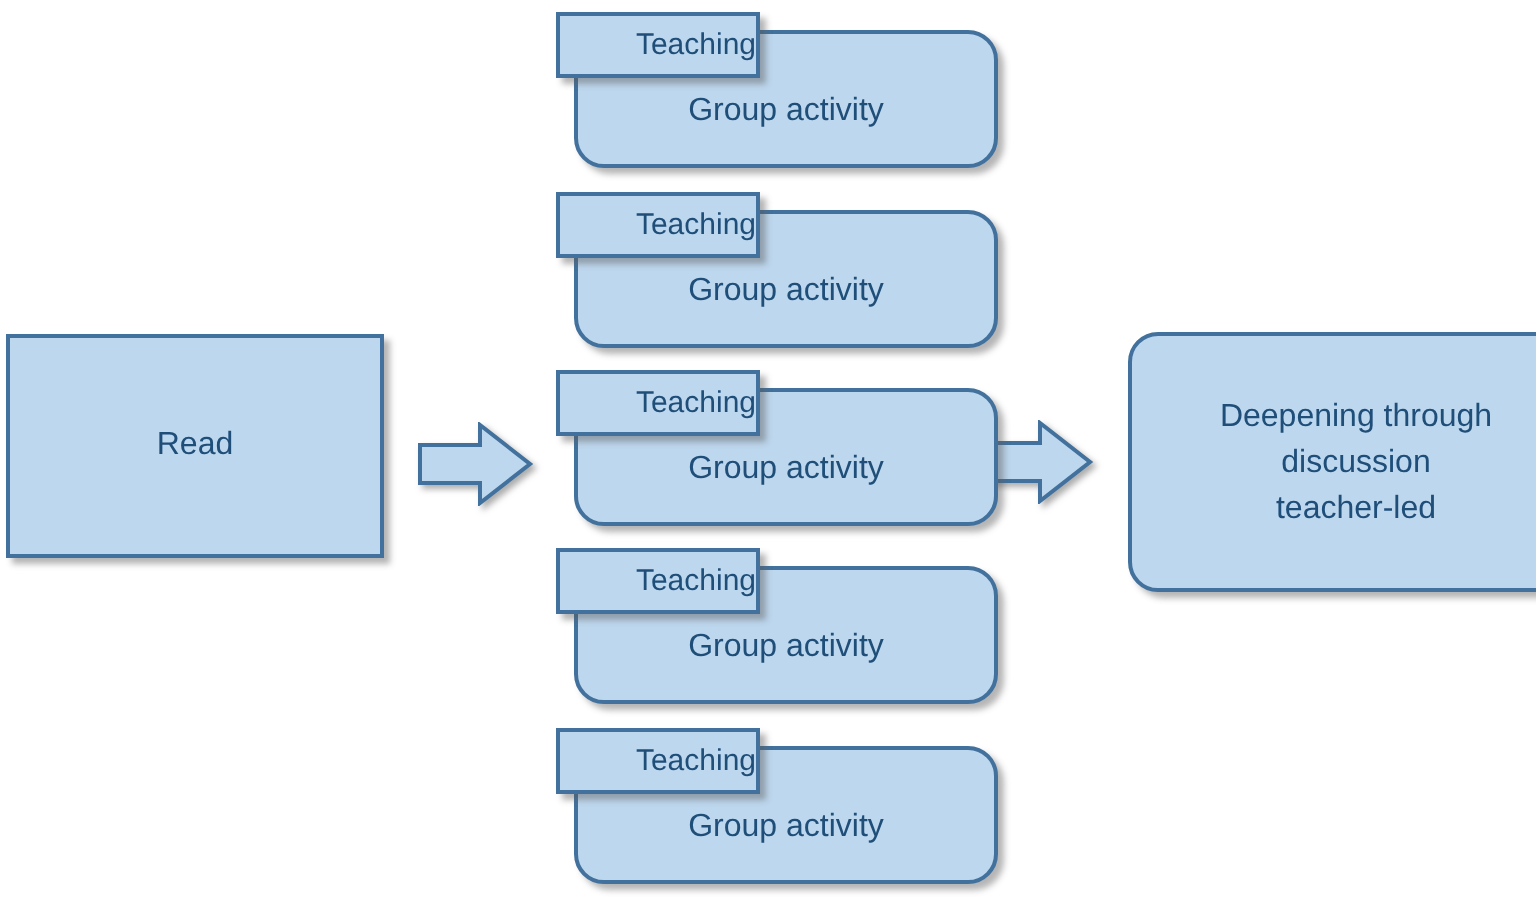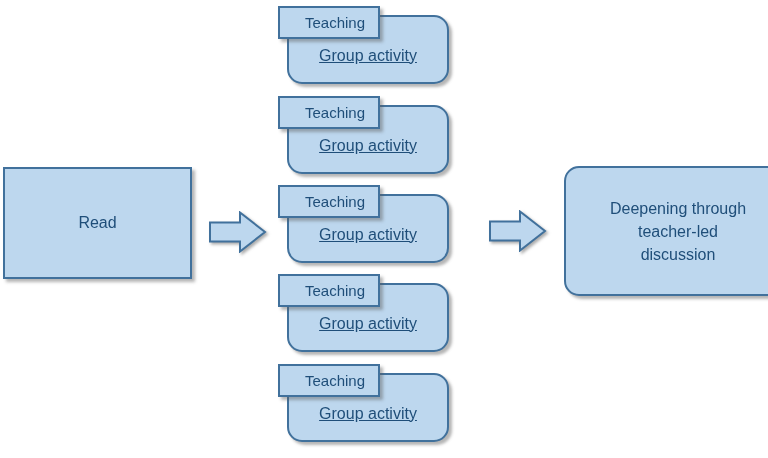--- a/index.html
+++ b/index.html
@@ -36,30 +36,29 @@
     left: 564px; top: 166px;
     width: 228px; height: 130px;
     flex-direction: column;
     line-height: 23px;
     border-radius: 15px;
   }
   .pair { position: absolute; left: 0; top: 0; }
   .group-box {
     border-radius: 15px;
     left: 287px;
-    width: 162px; height: 69px;
+    width: 212px; height: 69px;
     z-index: 1;
     padding-top: 12px;
-    text-decoration: underline;
   }
   .teaching-box {
     left: 278px;
     width: 102px; height: 33px;
     z-index: 2;
-    justify-content: center;
+    justify-content: flex-end;
     padding-left: 12px;
     font-size: 15px;
     text-align: left;
   }
   
   .pair1 .teaching-box { top: 6px; }   .pair1 .group-box { top: 15px; }
   .pair2 .teaching-box { top: 96px; }  .pair2 .group-box { top: 105px; }
   .pair3 .teaching-box { top: 185px; } .pair3 .group-box { top: 194px; }
   .pair4 .teaching-box { top: 274px; } .pair4 .group-box { top: 283px; }
   .pair5 .teaching-box { top: 364px; } .pair5 .group-box { top: 373px; }
@@ -134,17 +133,17 @@
   </div>
 
   <div class="arrow arrow-2">
     <svg width="58" height="42" viewBox="0 0 58 42" xmlns="http://www.w3.org/2000/svg">
       <polygon points="1,11.5 31,11.5 31,1.5 56,21 31,40.5 31,30.5 1,30.5" fill="#BDD7EE" stroke="#41719C" stroke-width="2"></polygon>
     </svg>
   </div>
 
   <div class="shape end-box">
     <span class="line">Deepening through</span>
+    <span class="line">discussion</span>
     <span class="line">teacher-led</span>
-    <span class="line">discussion</span>
   </div>
 
 </div>
 
 </body></html>

